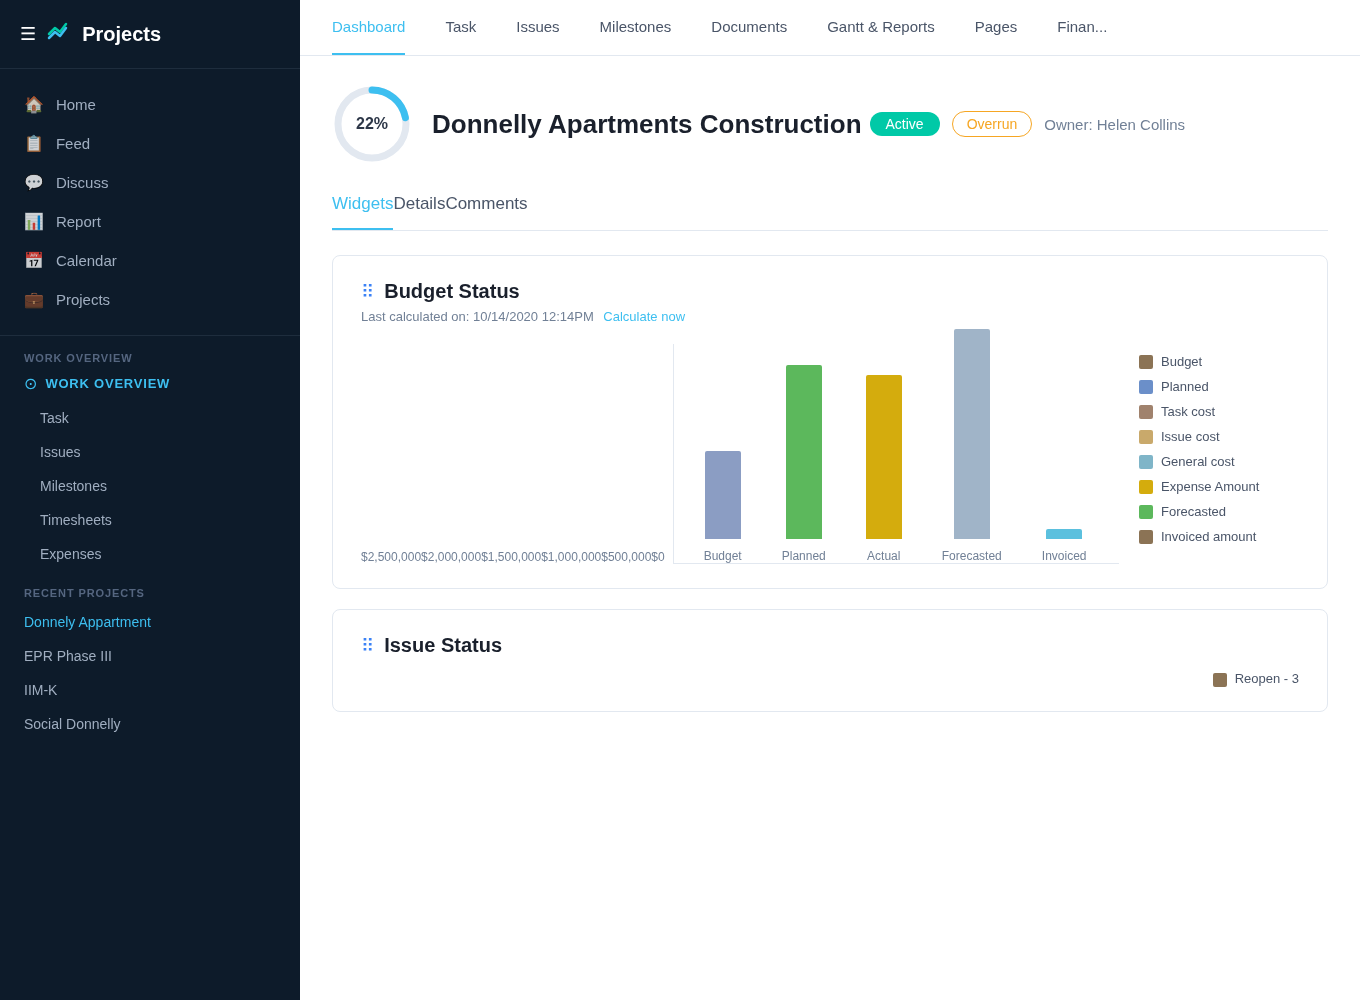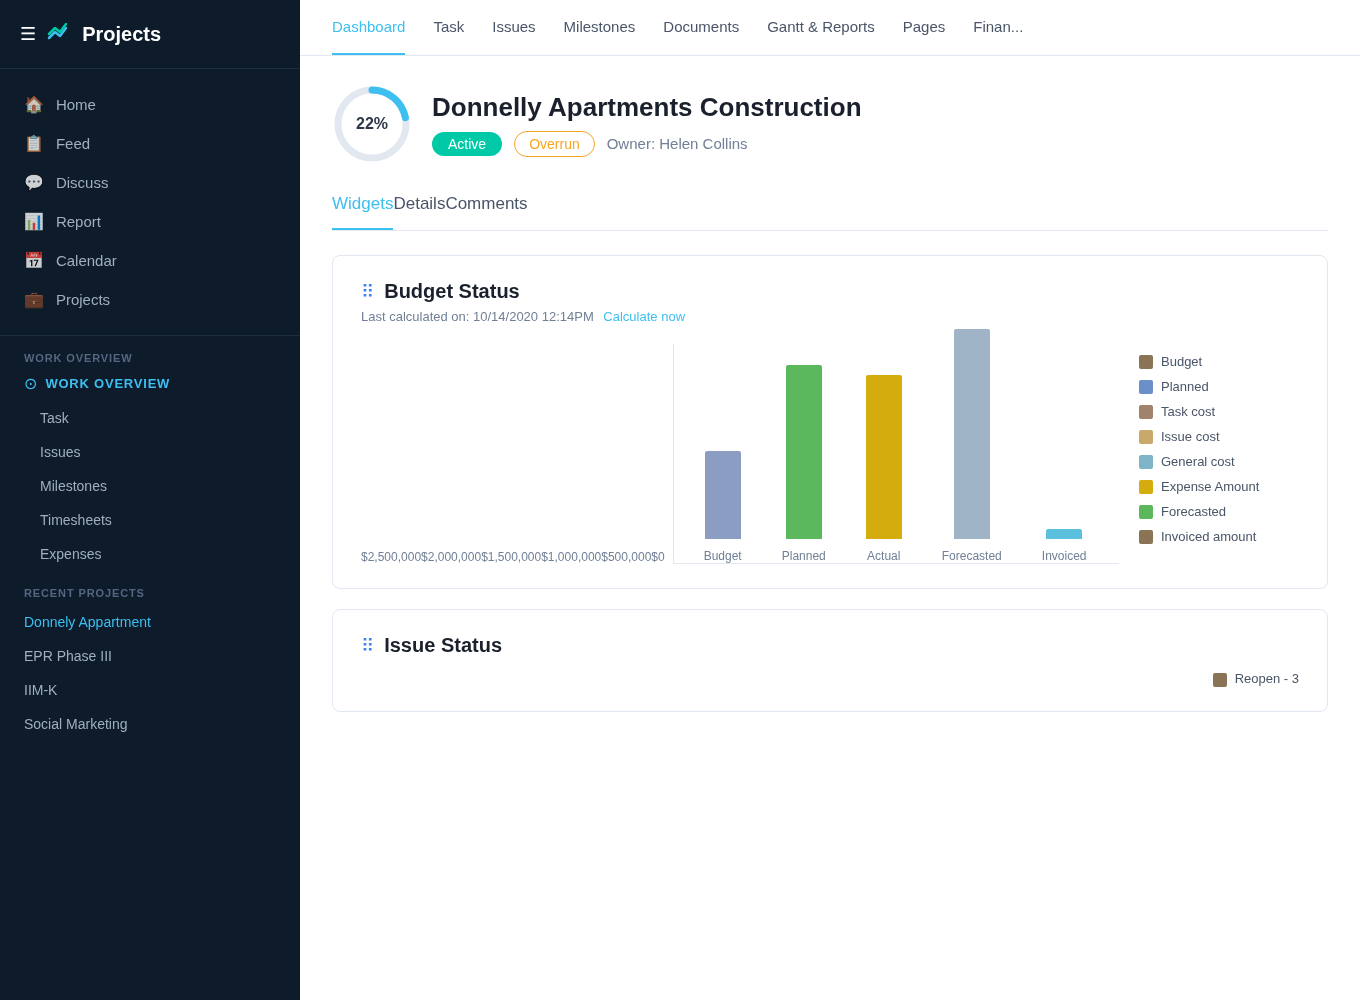--- a/index.html
+++ b/index.html
@@ -76,21 +76,21 @@
       flex: 1;
       display: flex;
       flex-direction: column;
       overflow: hidden;
     }
 
     
     .top-nav {
       display: flex;
       align-items: center;
-      gap: 28px;
+      gap: 40px;
       padding: 12px 32px;
       border-bottom: 1px solid #e2e8f0;
       height: 56px;
       background: #fff;
       overflow-x: auto;
       white-space: nowrap;
     }
     .top-nav-item {
       font-size: 15px;
       color: #4a5568;
@@ -128,21 +128,21 @@
     .progress-label {
       position: absolute;
       top: 50%;
       left: 50%;
       transform: translate(-50%, -50%);
       font-size: 16px;
       font-weight: 700;
       color: #2d3748;
     }
 
-    .project-info { display: flex; flex-direction: column; gap: 8px; }
+    .project-info { display: flex; flex-direction: row; gap: 8px; }
     .project-title { font-size: 26px; font-weight: 700; color: #1a202c; }
     .project-badges { display: flex; align-items: center; gap: 12px; }
     .badge-active {
       background: #00c9a7;
       color: #fff;
       border-radius: 20px;
       padding: 4px 16px;
       font-size: 14px;
       font-weight: 500;
     }
@@ -316,21 +316,21 @@
   <div class="sidebar-sub-item">Task</div>
   <div class="sidebar-sub-item">Issues</div>
   <div class="sidebar-sub-item">Milestones</div>
   <div class="sidebar-sub-item">Timesheets</div>
   <div class="sidebar-sub-item">Expenses</div>
 
   <div class="sidebar-recent-label">RECENT PROJECTS</div>
   <div class="sidebar-recent-item active">Donnely Appartment</div>
   <div class="sidebar-recent-item">EPR Phase III</div>
   <div class="sidebar-recent-item">IIM-K</div>
-  <div class="sidebar-recent-item">Social Marketing</div>
+  <div class="sidebar-recent-item">Social Donnelly</div>
 </div>
 
 <div class="main">
 
   <div class="top-nav">
     <div class="top-nav-item active">Dashboard</div>
     <div class="top-nav-item">Task</div>
     <div class="top-nav-item">Issues</div>
     <div class="top-nav-item">Milestones</div>
     <div class="top-nav-item">Documents</div>

